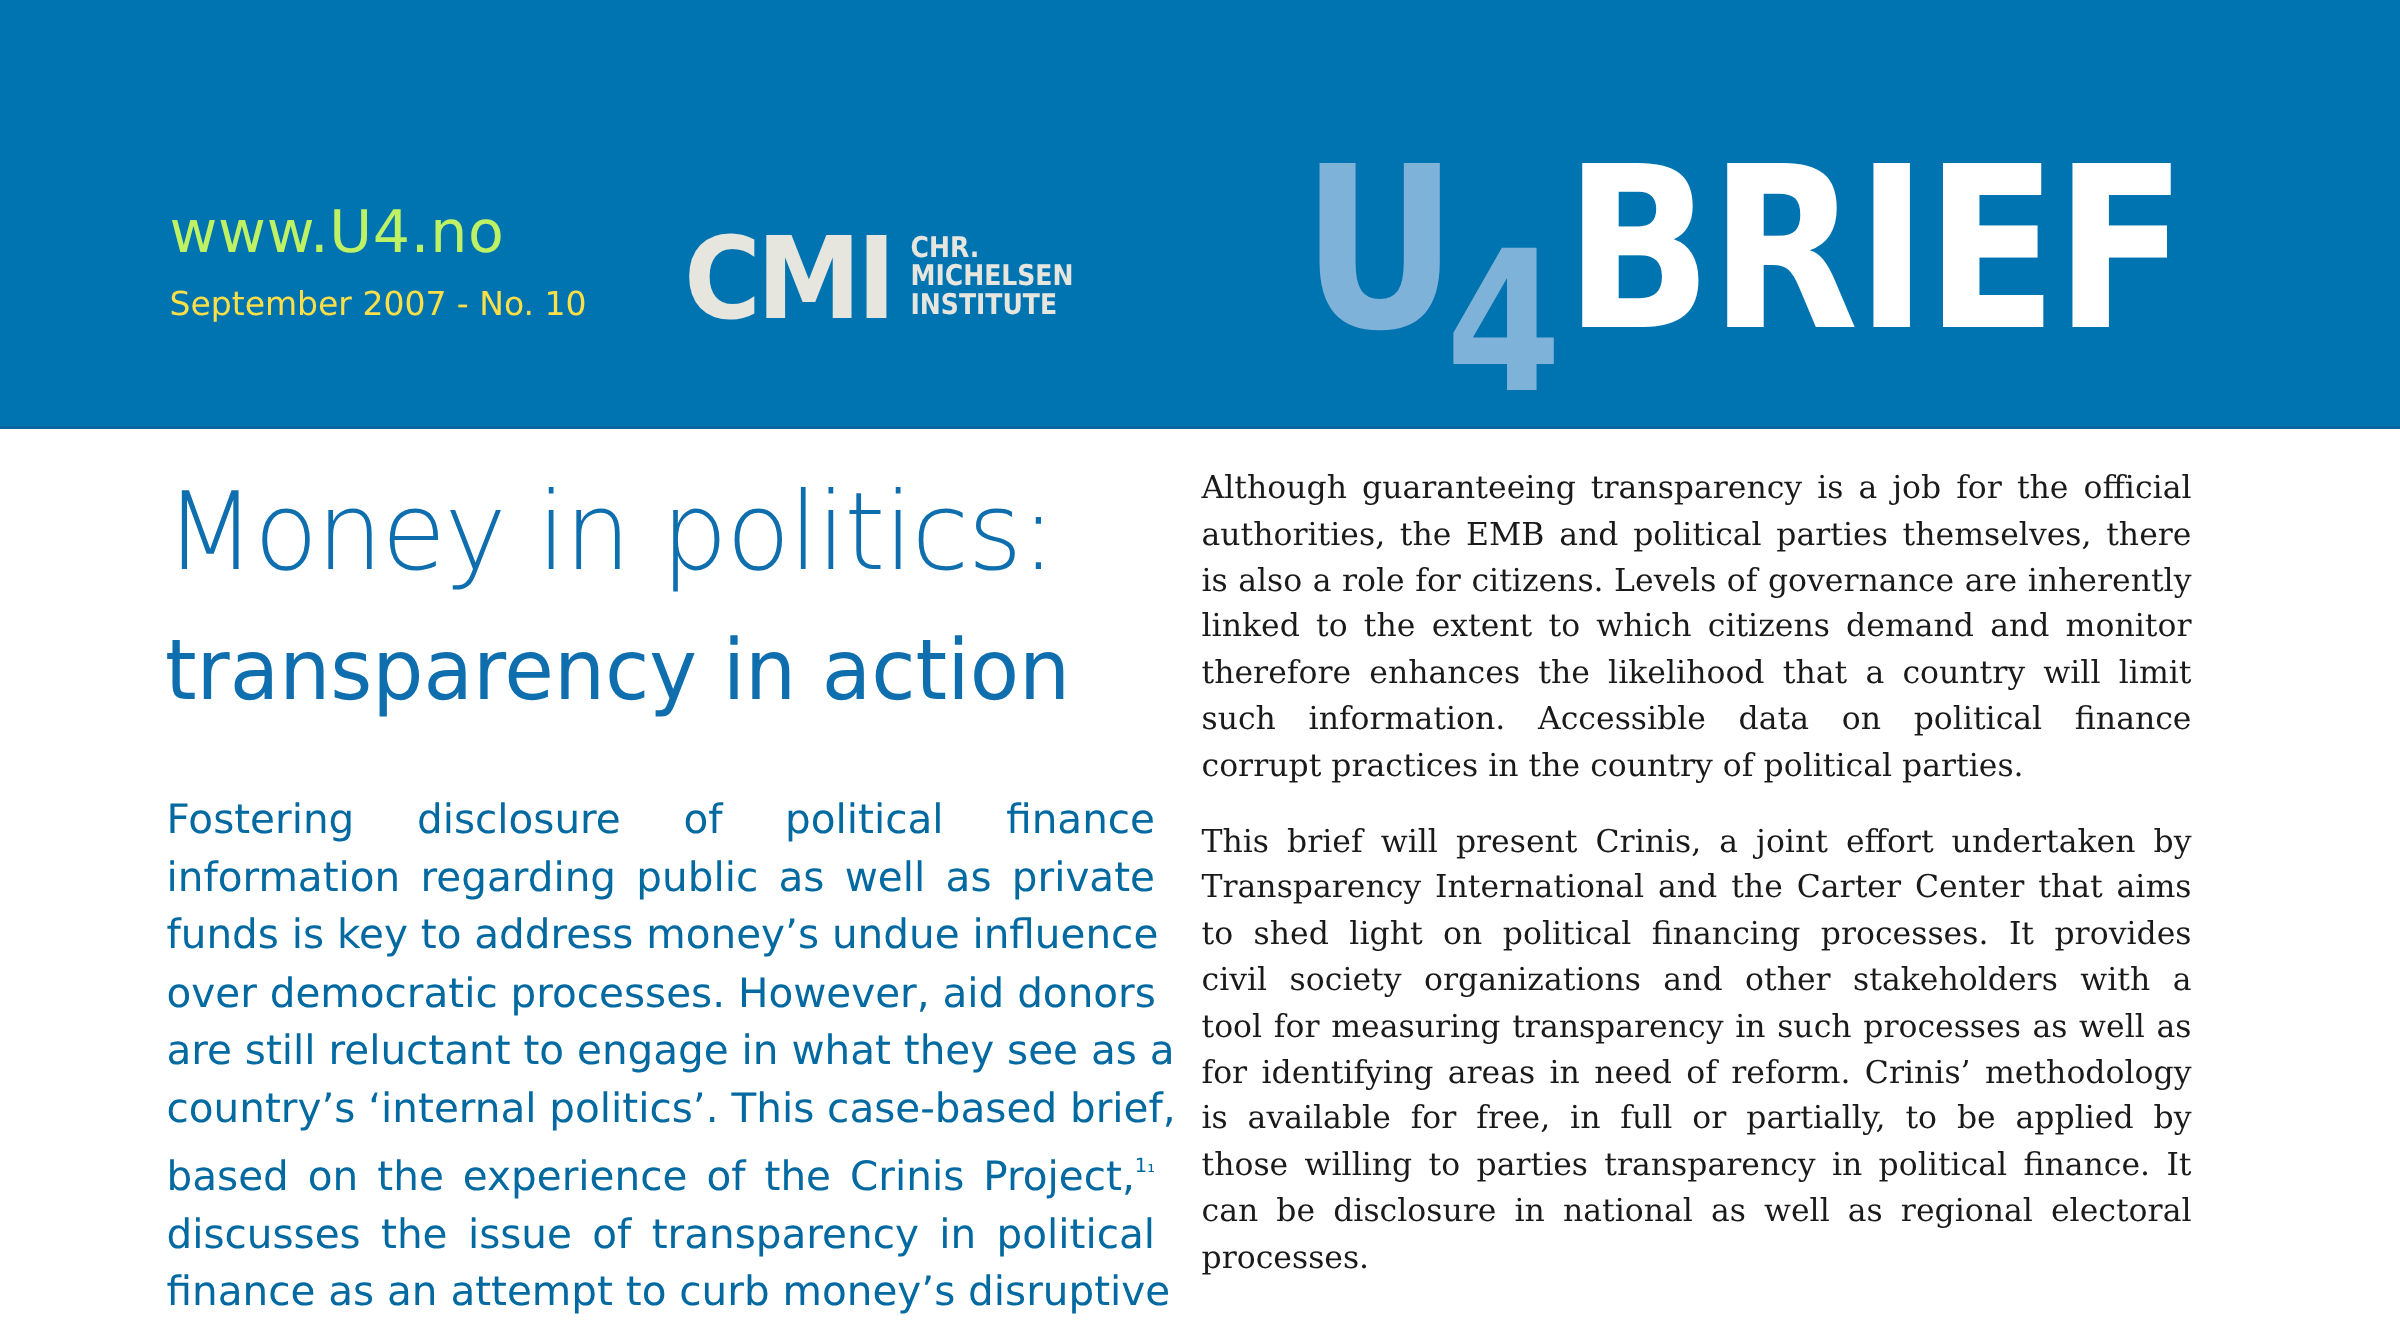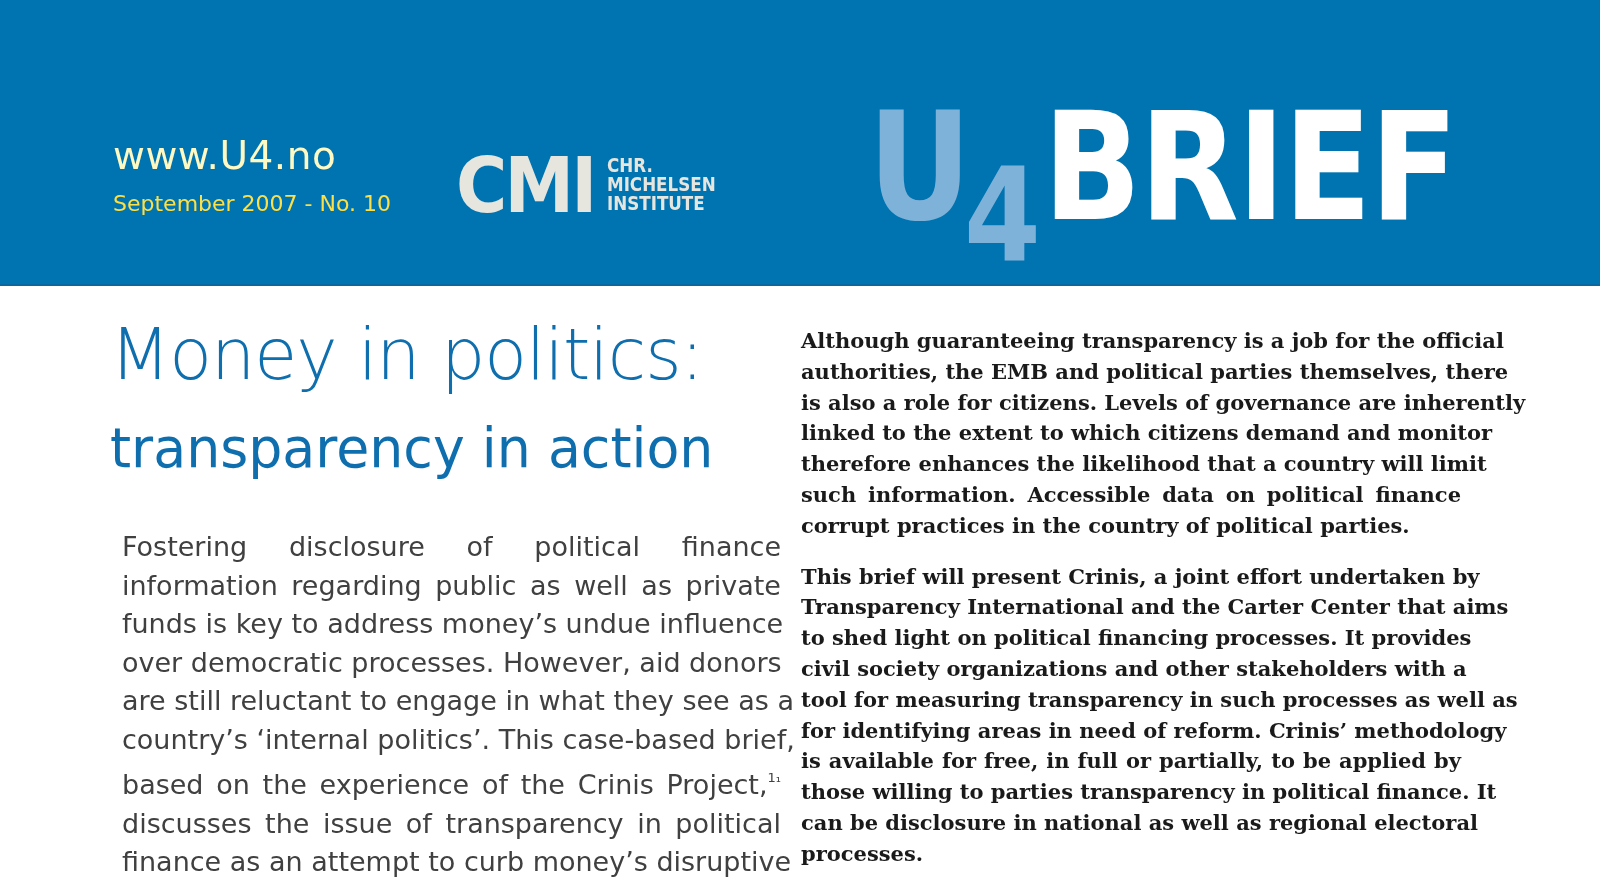--- a/index.html
+++ b/index.html
@@ -9,21 +9,21 @@
     position: relative;
   }
   .header {
     position: absolute; left: 0; top: 0; width: 1600px; height: 284px;
     background: #0073b1;
     border-bottom: 2px solid #0a67a0;
   }
   .site-url {
     position: absolute; left: 113px; top: 136px;
     font-family: "DejaVu Sans", sans-serif;
-    font-size: 39px; color: #fef9c3; letter-spacing: 0.5px;
+    font-size: 39px; color: #bef264; letter-spacing: 0.5px;
     line-height: 1;
   }
   .issue {
     position: absolute; left: 113px; top: 193px;
     font-family: "DejaVu Sans", sans-serif;
     font-size: 22px; color: #fde047;
     line-height: 1;
   }
   .cmi-mark {
     position: absolute; left: 456px; top: 148px;
@@ -66,31 +66,31 @@
     transform: scaleX(0.97); transform-origin: left top;
   }
   .title-sub {
     position: absolute; left: 110px; top: 420px;
     font-family: "DejaVu Sans", sans-serif;
     font-size: 56px; color: #0f6fae; line-height: 1;
     letter-spacing: 0; white-space: nowrap;
     transform: scaleX(0.96); transform-origin: left top;
   }
   .lead {
-    position: absolute; left: 122px; top: 528px; width: 659px;
+    position: absolute; left: 111px; top: 528px; width: 659px;
     font-family: "DejaVu Sans", sans-serif;
-    font-size: 27px; line-height: 38.5px; color: #404040;
+    font-size: 27px; line-height: 38.5px; color: #0369a1;
     text-align: justify;
   }
   .lead .line { display: block; text-align-last: justify; white-space: nowrap; }
   .lead sup { font-size: 13px; vertical-align: 12px; }
   .body-col {
-    position: absolute; left: 801px; top: 326px; width: 660px;
+    position: absolute; left: 801px; top: 310px; width: 660px;
     font-family: "DejaVu Serif", serif;
-    font-size: 21px; line-height: 30.8px; color: #1a1a1a; font-weight: bold;
+    font-size: 21px; line-height: 30.8px; color: #1a1a1a;
   }
   .para { margin: 0 0 20px 0; }
   .para .line { display: block; text-align: justify; text-align-last: justify; white-space: nowrap; }
   .para .line.last { text-align-last: left; }
 </style>
 </head>
 <body>
 
 <div class="header">
   <div class="site-url">www.U4.no</div>

